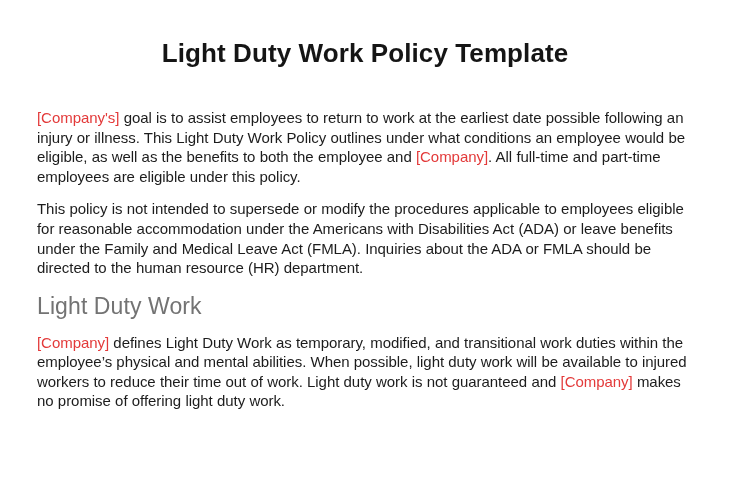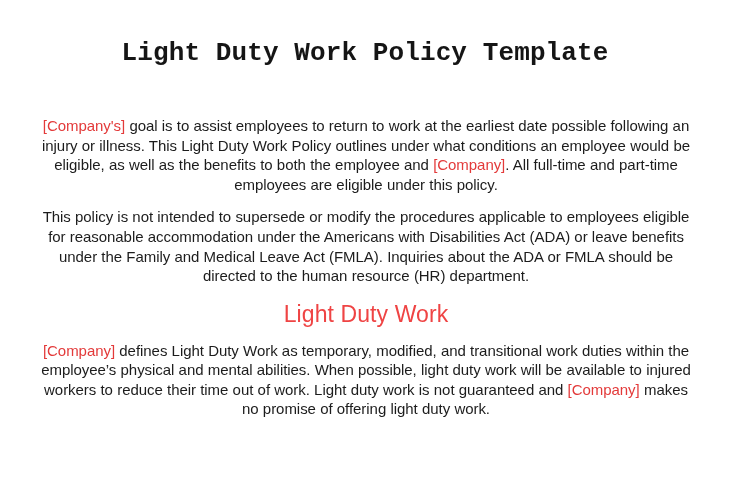--- a/index.html
+++ b/index.html
@@ -29,52 +29,50 @@
     position: absolute;
     left: 0;
     top: 21px;
     width: 730px;
     text-align: center;
     font-size: 26px;
     font-weight: 700;
     letter-spacing: 0.1px;
     color: #151515;
     line-height: 1.2;
-    font-family: Liberation Mono, monospace;
   }
 
   .body-area {
     position: absolute;
     left: 37px;
     top: 108px;
     width: 658px;
   }
 
   .para {
     font-size: 15px;
     line-height: 19.6px;
     color: #1c1c1c;
-    margin: 8px 0 14px 0;
-    text-align: center;
+    margin: 0 0 14px 0;
+    text-align: left;
     letter-spacing: -0.05px;
     word-spacing: 0.15px;
   }
 
   .para.tight-after {
     margin-bottom: 13px;
   }
 
   .section-heading {
     font-size: 23px;
     font-weight: 400;
-    color: #ef4444;
+    color: #737373;
     margin: 6px 0 12px 0;
     line-height: 1.25;
     letter-spacing: 0.1px;
-    text-align: center;
   }
 
   .ph {
     color: #e33a3a;
   }
 </style>
 </head>
 <body>
 
 <div id="page">

